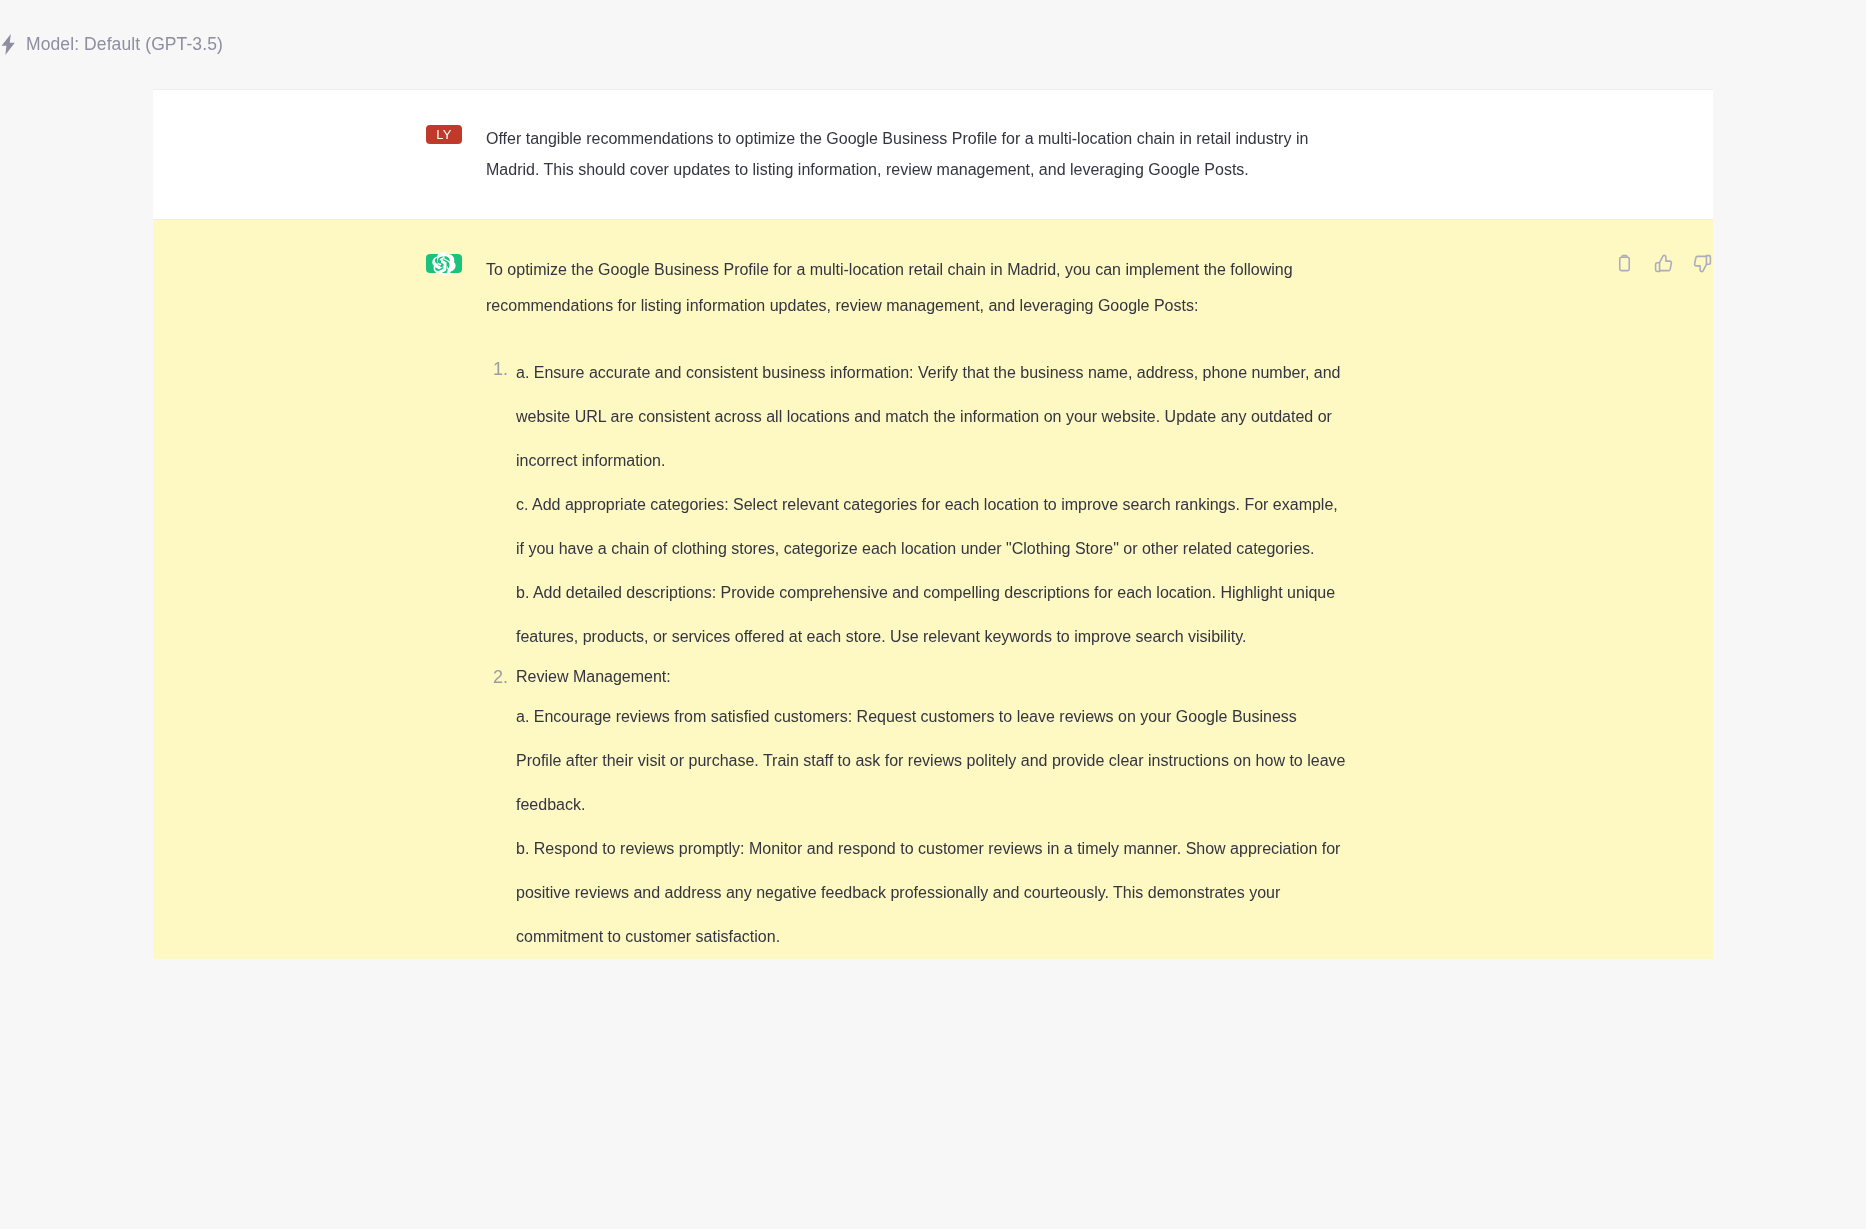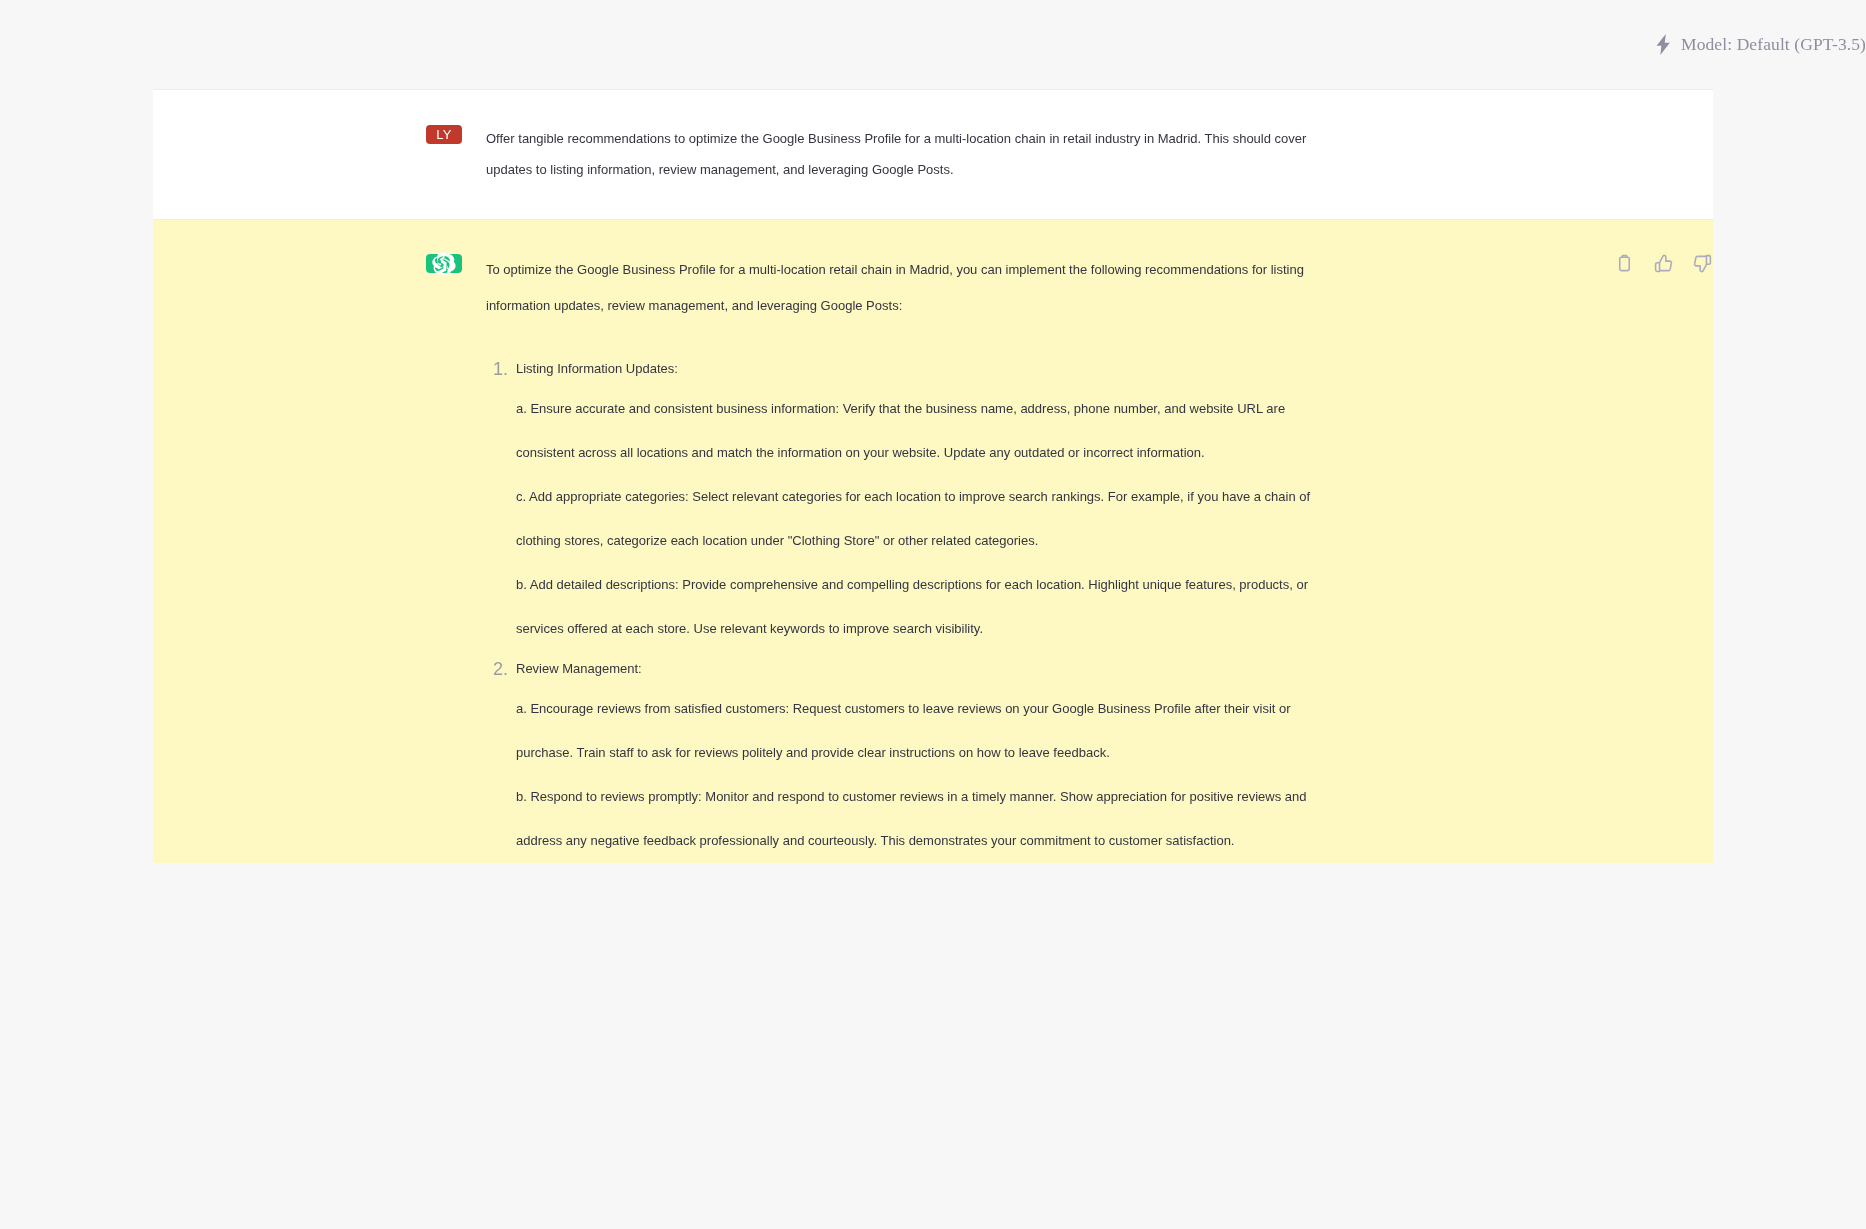--- a/index.html
+++ b/index.html
@@ -14,23 +14,22 @@
     color: #343541;
     overflow: hidden;
     position: relative;
   }
 
   
   .model-header {
     height: 89px;
     display: flex;
     align-items: center;
-    justify-content: flex-end;
+    justify-content: flex-start;
     background: #f7f7f8;
-    font-family: Liberation Serif, serif;
   }
   .model-header-inner {
     display: flex;
     align-items: center;
     gap: 9px;
     font-size: 17.5px;
     color: #8e8ea0;
     letter-spacing: 0.1px;
   }
   .bolt-icon {
@@ -87,21 +86,21 @@
     font-size: 13px;
     letter-spacing: 0.4px;
   }
   .avatar-assistant {
     background: #19c37d;
   }
   .avatar-assistant svg { display: block; }
 
   .msg-body {
     max-width: 860px;
-    font-size: 13px;
+    font-size: 16px;
     line-height: 31px;
     color: #343541;
   }
   .msg-user .msg-body {
     line-height: 31px;
   }
   .msg-user .msg-body p {
     margin: 0;
   }
 
@@ -196,21 +195,20 @@
             <path d="M37.532 16.87a9.963 9.963 0 0 0-.856-8.184 10.078 10.078 0 0 0-10.855-4.835A9.964 9.964 0 0 0 18.306.5a10.079 10.079 0 0 0-9.614 6.977 9.967 9.967 0 0 0-6.664 4.834 10.08 10.08 0 0 0 1.24 11.817 9.965 9.965 0 0 0 .856 8.185 10.079 10.079 0 0 0 10.855 4.835 9.965 9.965 0 0 0 7.516 3.35 10.078 10.078 0 0 0 9.617-6.981 9.967 9.967 0 0 0 6.663-4.834 10.079 10.079 0 0 0-1.243-11.813zM22.498 37.886a7.474 7.474 0 0 1-4.799-1.735c.061-.33.146-.66.24-.976l5.79-3.34a.945.945 0 0 0 .477-.824V22.87l2.45 1.415a.088.088 0 0 1 .047.069v6.755a7.488 7.488 0 0 1-7.49 7.479l3.285-.702zM6.392 31.006a7.465 7.465 0 0 1-.893-5.015c.06.036.162.099.235.141l5.79 3.34a.944.944 0 0 0 .954 0l7.07-4.081v2.828a.088.088 0 0 1-.035.07l-5.854 3.375a7.49 7.49 0 0 1-7.267-.658zM4.867 13.18a7.472 7.472 0 0 1 3.909-3.287c0 .068-.004.19-.004.274v6.681a.945.945 0 0 0 .477.823l7.07 4.08-2.45 1.415a.088.088 0 0 1-.083.007L7.872 19.79a7.488 7.488 0 0 1-3.005-6.61zm20.105 4.678-7.07-4.081 2.45-1.414a.088.088 0 0 1 .083-.007l5.854 3.379a7.489 7.489 0 0 1-1.158 13.508v-6.88a.947.947 0 0 0-.477-.824l.318-3.681zm2.438-3.667a11.12 11.12 0 0 0-.235-.14l-5.79-3.341a.944.944 0 0 0-.954 0l-7.07 4.081v-2.828a.088.088 0 0 1 .036-.07l5.854-3.375a7.488 7.488 0 0 1 11.12 7.754l-2.961-2.081zM12.075 23.52l-2.45-1.415a.087.087 0 0 1-.048-.068v-6.756a7.488 7.488 0 0 1 12.27-5.751c-.6.33-.145.66-.239.976l-5.79 3.34a.945.945 0 0 0-.477.824l-.006 8.142-3.26.708zm1.332-2.87 3.15-1.818 3.15 1.817v3.635l-3.15 1.818-3.15-1.818V20.65z"></path>
           </svg>
         </span>
       </div>
 
       <div class="msg-body">
         <p class="assistant-intro">To optimize the Google Business Profile for a multi-location retail chain in Madrid, you can implement the following recommendations for listing information updates, review management, and leveraging Google Posts:</p>
 
         <ol class="rec-list">
           <li>
-            <span class="li-title">Listing Information Updates:</span>
             <span class="sub-item">a. Ensure accurate and consistent business information: Verify that the business name, address, phone number, and website URL are consistent across all locations and match the information on your website. Update any outdated or incorrect information.</span>
             <span class="sub-item">c. Add appropriate categories: Select relevant categories for each location to improve search rankings. For example, if you have a chain of clothing stores, categorize each location under "Clothing Store" or other related categories.</span>
             <span class="sub-item">b. Add detailed descriptions: Provide comprehensive and compelling descriptions for each location. Highlight unique features, products, or services offered at each store. Use relevant keywords to improve search visibility.</span>
           </li>
           <li>
             <span class="li-title">Review Management:</span>
             <span class="sub-item">a. Encourage reviews from satisfied customers: Request customers to leave reviews on your Google Business Profile after their visit or purchase. Train staff to ask for reviews politely and provide clear instructions on how to leave feedback.</span>
             <span class="sub-item">b. Respond to reviews promptly: Monitor and respond to customer reviews in a timely manner. Show appreciation for positive reviews and address any negative feedback professionally and courteously. This demonstrates your commitment to customer satisfaction.</span>
           </li>
         </ol>

